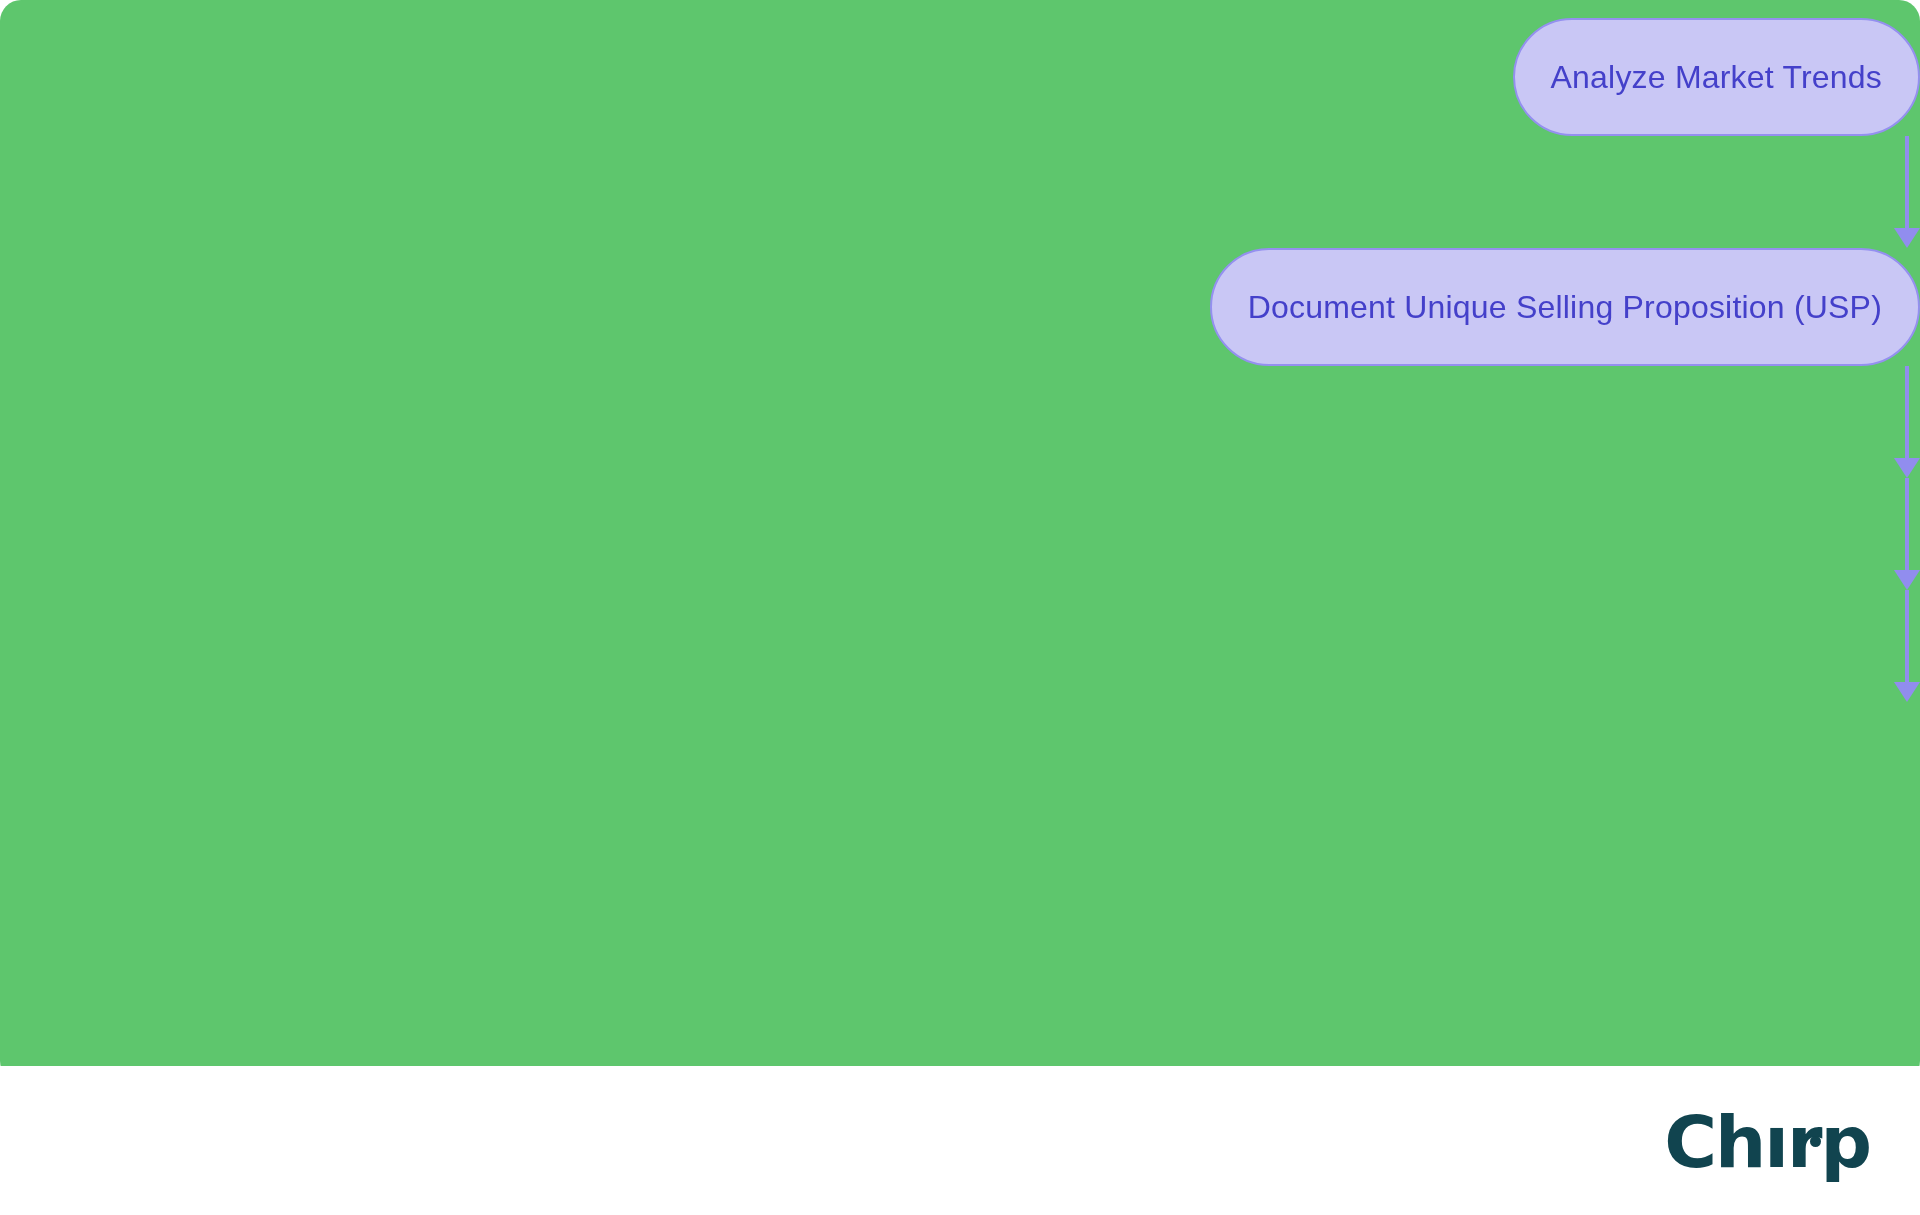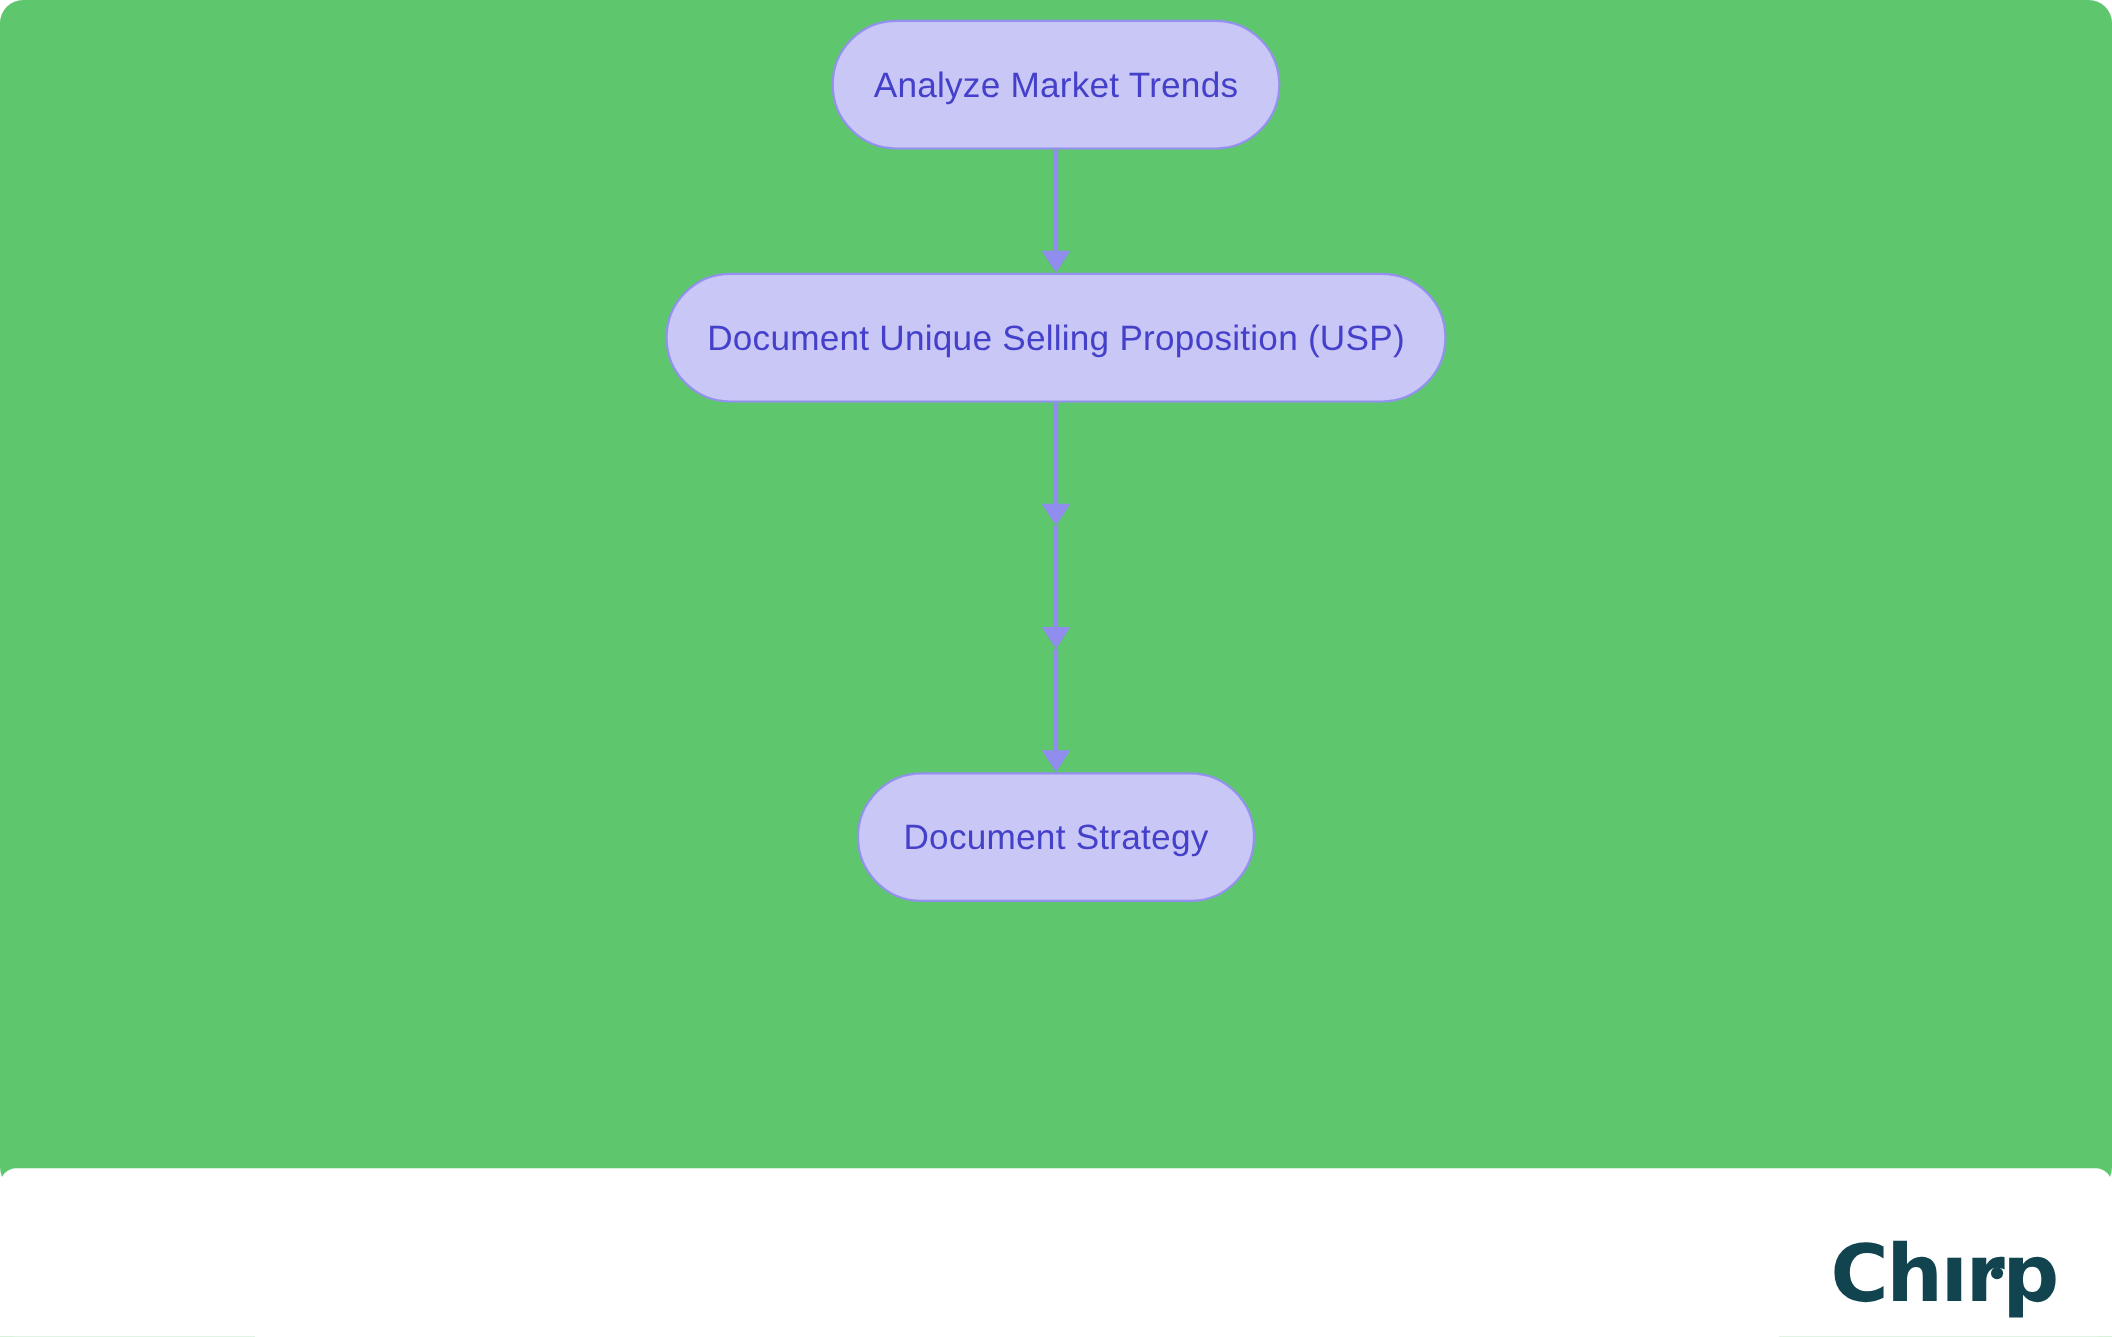--- a/index.html
+++ b/index.html
@@ -9,21 +9,21 @@
     position:relative;
     width:1920px; height:1215px;
     background: var(--footer-background, #ffffff);
     overflow:hidden;
   }
 
   .diagram-area {
     box-sizing:border-box;
     width:100%; height:1082px;
     background: var(--background, #5EC66D);
-    display:flex; flex-direction:column; align-items:center;
+    display:flex; flex-direction:column; align-items:flex-end;
     padding-top:18px;
     border-radius:21px;
   }
 
   .node {
     box-sizing:border-box;
     flex:0 0 auto;
     height:118px;
     border-radius:59px;
     background: var(--node-fill, #C9C7F5);
@@ -56,24 +56,23 @@
   }
   .arrow-head {
     width:0; height:0; margin-top:-1px;
     border-left:13px solid transparent;
     border-right:13px solid transparent;
     border-top:20px solid var(--arrow, #918DEE);
   }
 
   .footer {
     position:absolute;
-    left:0; right:0; bottom:0;
-    height:153px;
+    left:0; right:0; bottom:16px;
+    height:133px;
     background: var(--footer-background, #ffffff);
-    border-radius: 15px;
   }
 
   .logo {
     position:absolute;
     right:50px; bottom:8px;
     height:92px;
   }
   .logo-text {
     font-family:"DejaVu Sans",sans-serif;
     font-weight:bold;
@@ -120,23 +119,20 @@
       <div class="arrow-line"></div>
       <div class="arrow-head"></div>
     </div>
 
 
     <div class="arrow">
       <div class="arrow-line"></div>
       <div class="arrow-head"></div>
     </div>
 
-    <div class="node n5">
-      <span class="node-label">Document Strategy</span>
-    </div>
 
   </div>
 
   <div class="footer">
     <div class="logo">
       <span class="logo-text">Chırp</span>
       <span class="logo-dot"></span>
     </div>
   </div>
 

